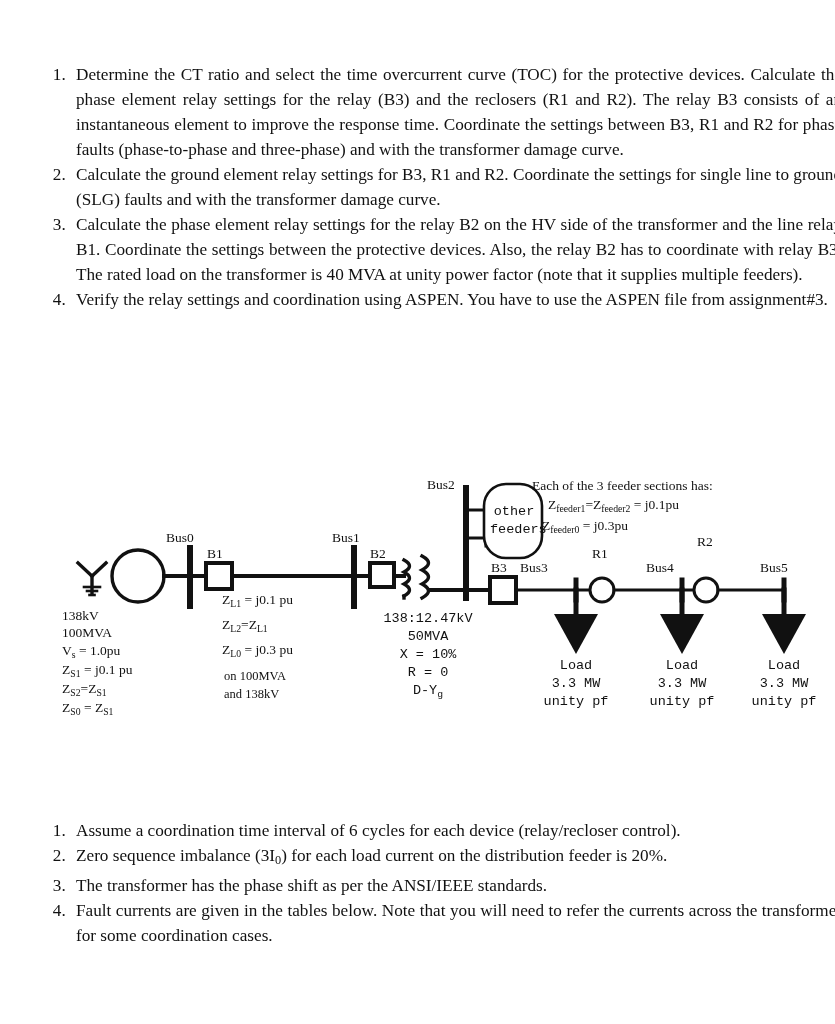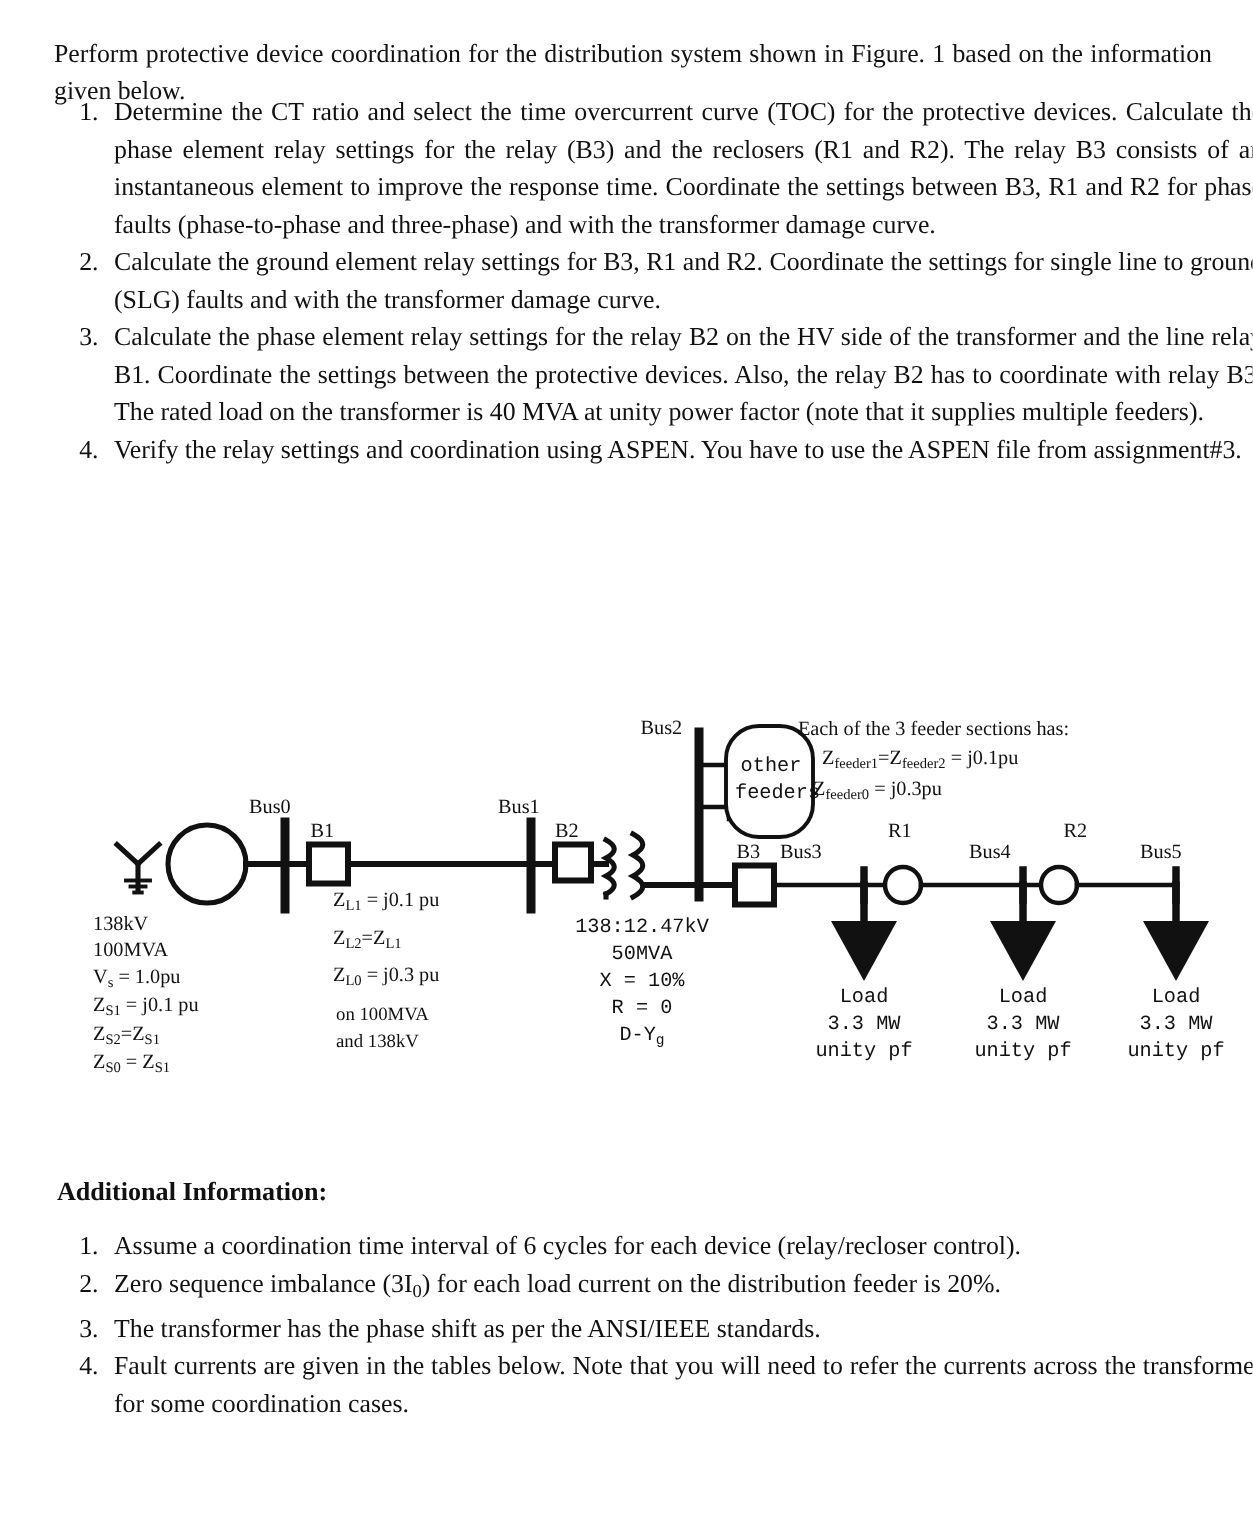--- a/index.html
+++ b/index.html
@@ -91,21 +91,20 @@
   .lbl.small { font-size: 12.5px; }
   .sub { font-size: 0.72em; vertical-align: -0.28em; }
   .blockinfo { line-height: 16.5px; }
   .center { text-align: center; font-family: Liberation Mono, monospace; }
 </style>
 </head>
 <body>
 
 <div class="page">
 
-  <p class="intro">Perform protective device coordination for the distribution system shown in Figure. 1 based on the information given below.</p>
 
   <ol class="qlist" id="main-task-list">
     <li>Determine the CT ratio and select the time overcurrent curve (TOC) for the protective devices. Calculate the phase element relay settings for the relay (B3) and the reclosers (R1 and R2). The relay B3 consists of an instantaneous element to improve the response time. Coordinate the settings between B3, R1 and R2 for phase faults (phase-to-phase and three-phase) and with the transformer damage curve.</li>
     <li>Calculate the ground element relay settings for B3, R1 and R2. Coordinate the settings for single line to ground (SLG) faults and with the transformer damage curve.</li>
     <li>Calculate the phase element relay settings for the relay B2 on the HV side of the transformer and the line relay B1. Coordinate the settings between the protective devices. Also, the relay B2 has to coordinate with relay B3. The rated load on the transformer is 40 MVA at unity power factor (note that it supplies multiple feeders).</li>
     <li>Verify the relay settings and coordination using ASPEN. You have to use the ASPEN file from assignment#3.</li>
   </ol>
 
   <div class="figure">
 
@@ -192,21 +191,21 @@
 
     <div class="lbl" style="left:166px; top:62px;">Bus0</div>
     <div class="lbl" style="left:207px; top:78px;">B1</div>
     <div class="lbl" style="left:332px; top:62px;">Bus1</div>
     <div class="lbl" style="left:370px; top:78px;">B2</div>
     <div class="lbl" style="left:427px; top:9px;">Bus2</div>
     <div class="lbl" style="left:491px; top:92px;">B3</div>
     <div class="lbl" style="left:520px; top:92px;">Bus3</div>
     <div class="lbl" style="left:592px; top:78px;">R1</div>
     <div class="lbl" style="left:624px; top:92px;margin-left:22px;">Bus4</div>
-    <div class="lbl" style="left:697px; top:78px;margin-left:12px;">R2</div>
+    <div class="lbl" style="left:697px; top:66px;">R2</div>
     <div class="lbl" style="left:760px; top:92px;">Bus5</div>
 
     <div class="lbl center" style="left:489px; top:36px; width:50px;">other</div>
     <div class="lbl center" style="left:490px; top:54px; width:56px;">feeders</div>
 
     <div class="lbl blockinfo" style="left:532px; top:10px;">Each  of the 3 feeder sections has:</div>
     <div class="lbl blockinfo" style="left:548px; top:29px;">
       <span>Z</span><span class="sub">feeder1</span><span>=Z</span><span class="sub">feeder2</span><span> = j0.1pu</span>
     </div>
     <div class="lbl blockinfo" style="left:542px; top:50px;">
@@ -255,21 +254,20 @@
     <div class="lbl blockinfo center" style="left:642px; top:190px; width:80px;">Load</div>
     <div class="lbl blockinfo center" style="left:642px; top:208px; width:80px;">3.3 MW</div>
     <div class="lbl blockinfo center" style="left:642px; top:226px; width:80px;">unity pf</div>
 
     <div class="lbl blockinfo center" style="left:744px; top:190px; width:80px;">Load</div>
     <div class="lbl blockinfo center" style="left:744px; top:208px; width:80px;">3.3 MW</div>
     <div class="lbl blockinfo center" style="left:744px; top:226px; width:80px;">unity pf</div>
   </div>
 
 
-  <div class="section-heading">Additional Information:</div>
 
   <ol class="qlist" id="additional-info-list">
     <li>Assume a coordination time interval of 6 cycles for each device (relay/recloser control).</li>
     <li>Zero sequence imbalance (3I<span class="sub">0</span>) for each load current on the distribution feeder is 20%.</li>
     <li>The transformer has the phase shift as per the ANSI/IEEE standards.</li>
     <li>Fault currents are given in the tables below. Note that you will need to refer the currents across the transformer for some coordination cases.</li>
   </ol>
 
 </div>
 

